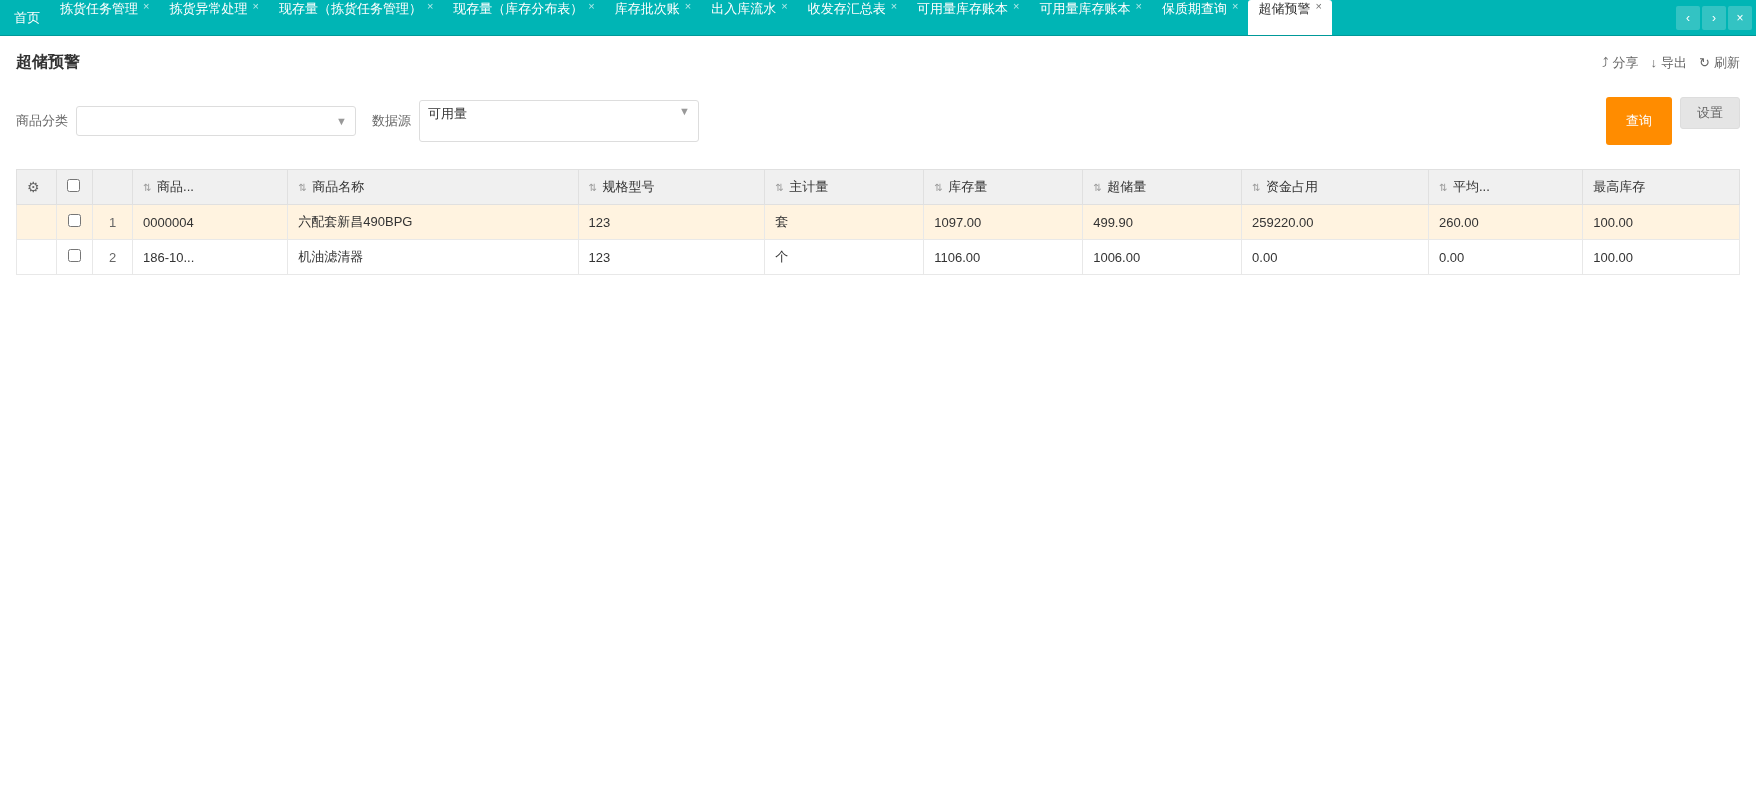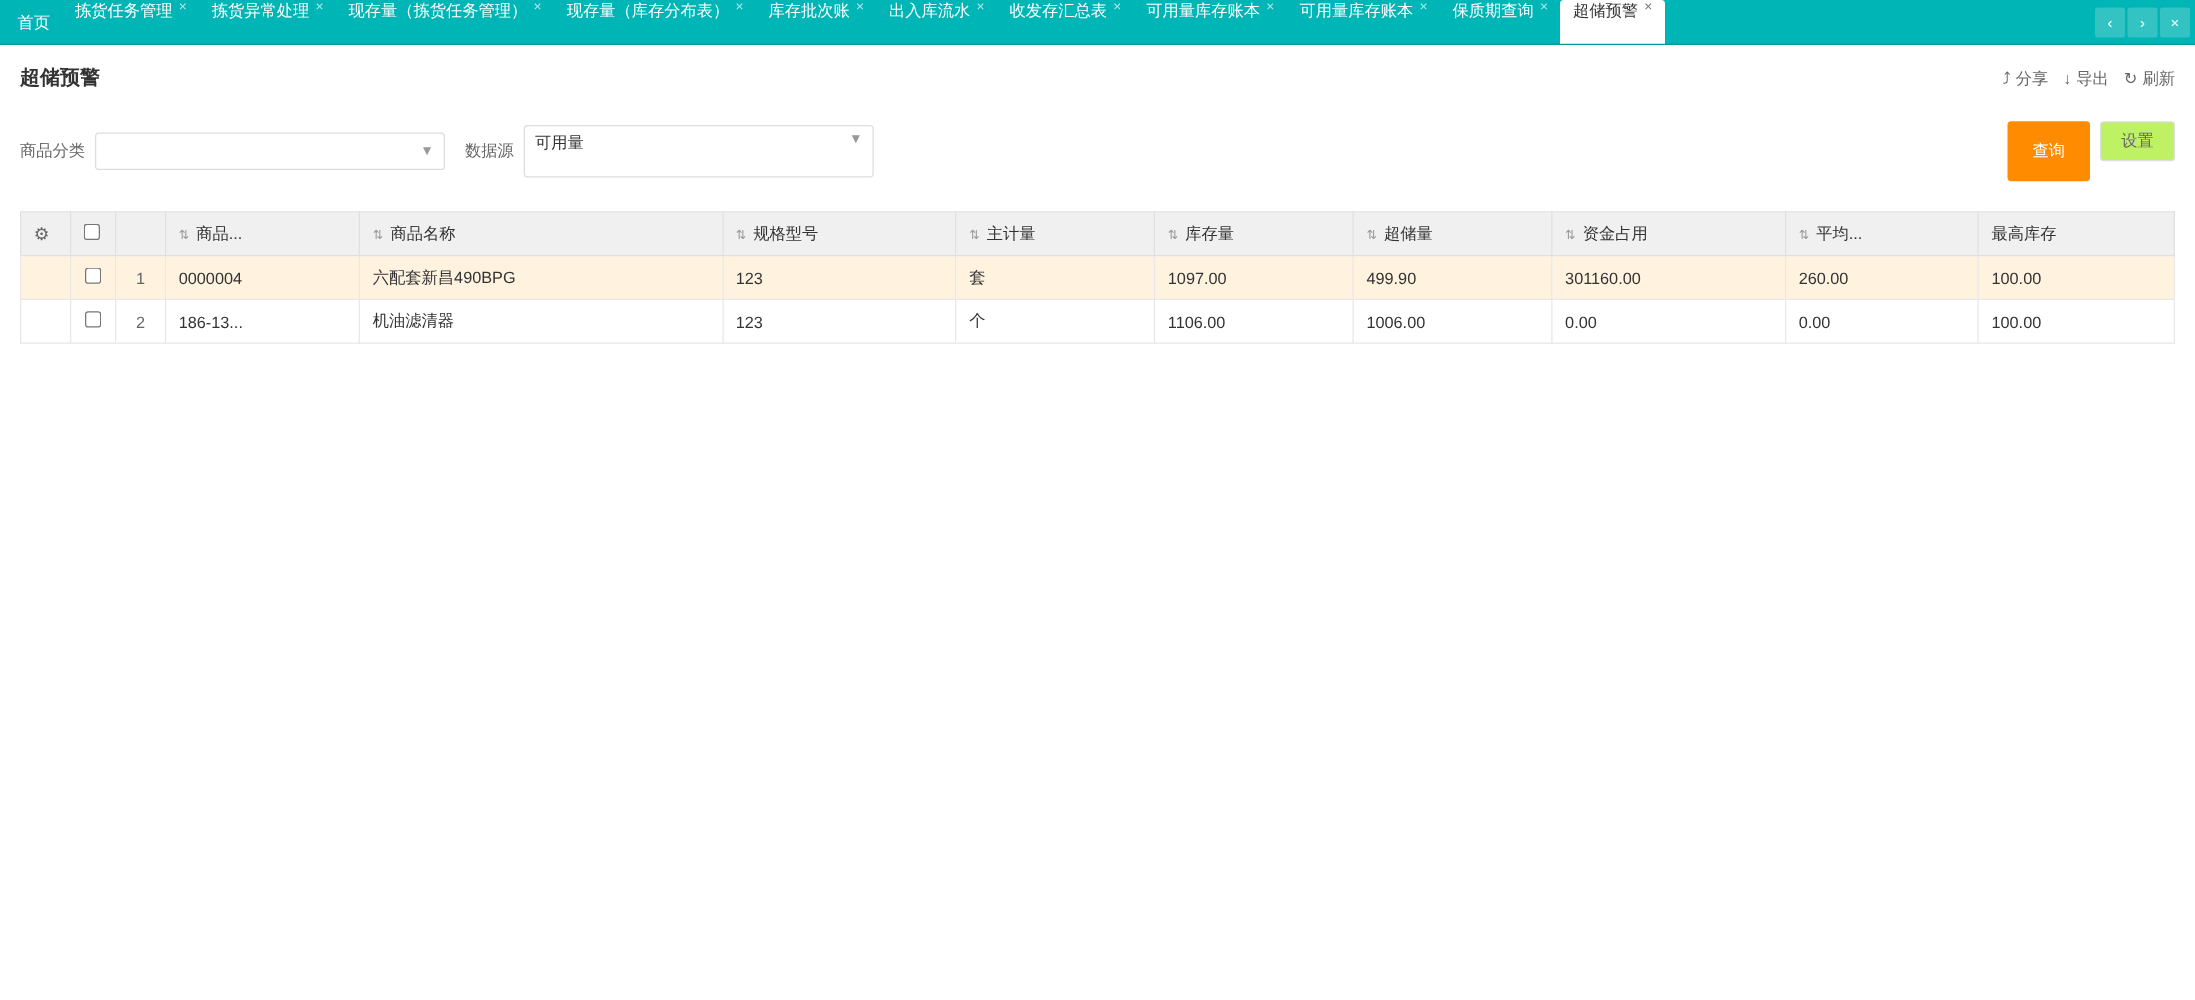--- a/index.html
+++ b/index.html
@@ -157,21 +157,21 @@
       background: #ff8c00;
       color: #fff;
       border: none;
       border-radius: 3px;
       padding: 6px 20px;
       font-size: 13px;
       cursor: pointer;
       height: 48px;
     }
     .btn-settings {
-      background: #bef264;
+      background: #e5e5e5;
       color: #666;
       border: 1px solid #ddd;
       border-radius: 3px;
       padding: 6px 16px;
       font-size: 13px;
       cursor: pointer;
       height: 32px;
     }
 
     
@@ -380,31 +380,31 @@
       <td class="checkbox-cell">
         <input type="checkbox" style="">
       </td>
       <td class="row-num">1</td>
       <td>0000004</td>
       <td>六配套新昌490BPG</td>
       <td>123</td>
       <td>套</td>
       <td>1097.00</td>
       <td>499.90</td>
-      <td>301160.00</td>
+      <td>259220.00</td>
       <td>260.00</td>
       <td>100.00</td>
     </tr>
         <tr>
       <td class="row-num"></td>
       <td class="checkbox-cell">
         <input type="checkbox" style="">
       </td>
       <td class="row-num">2</td>
-      <td>186-13...</td>
+      <td>186-10...</td>
       <td>机油滤清器</td>
       <td>123</td>
       <td>个</td>
       <td>1106.00</td>
       <td>1006.00</td>
       <td>0.00</td>
       <td>0.00</td>
       <td>100.00</td>
     </tr>
       </tbody>

